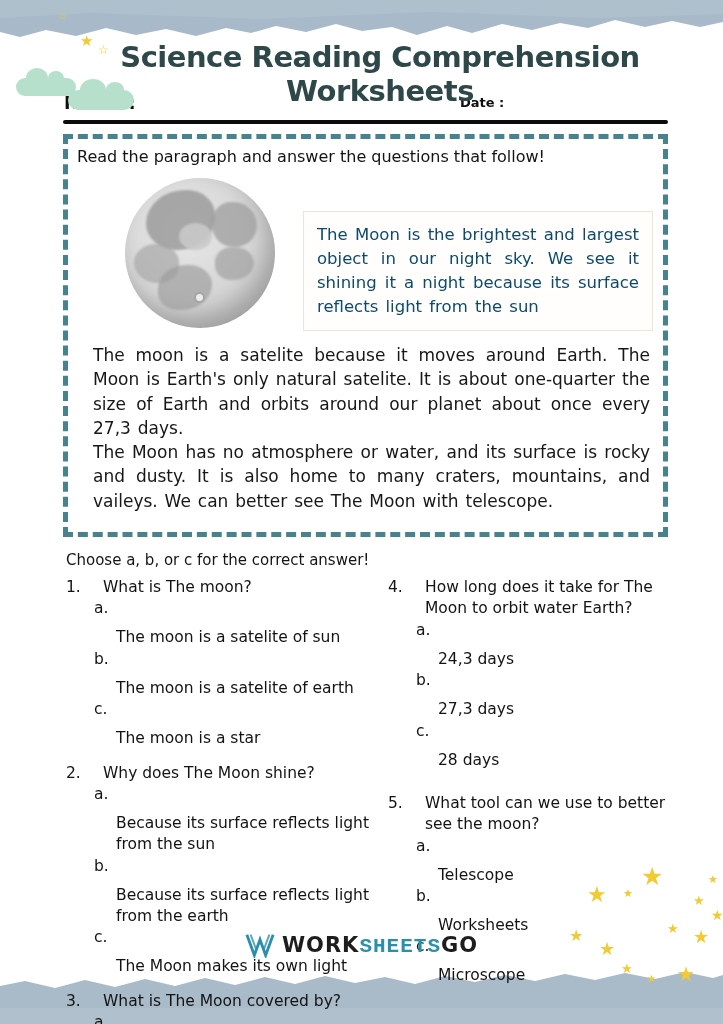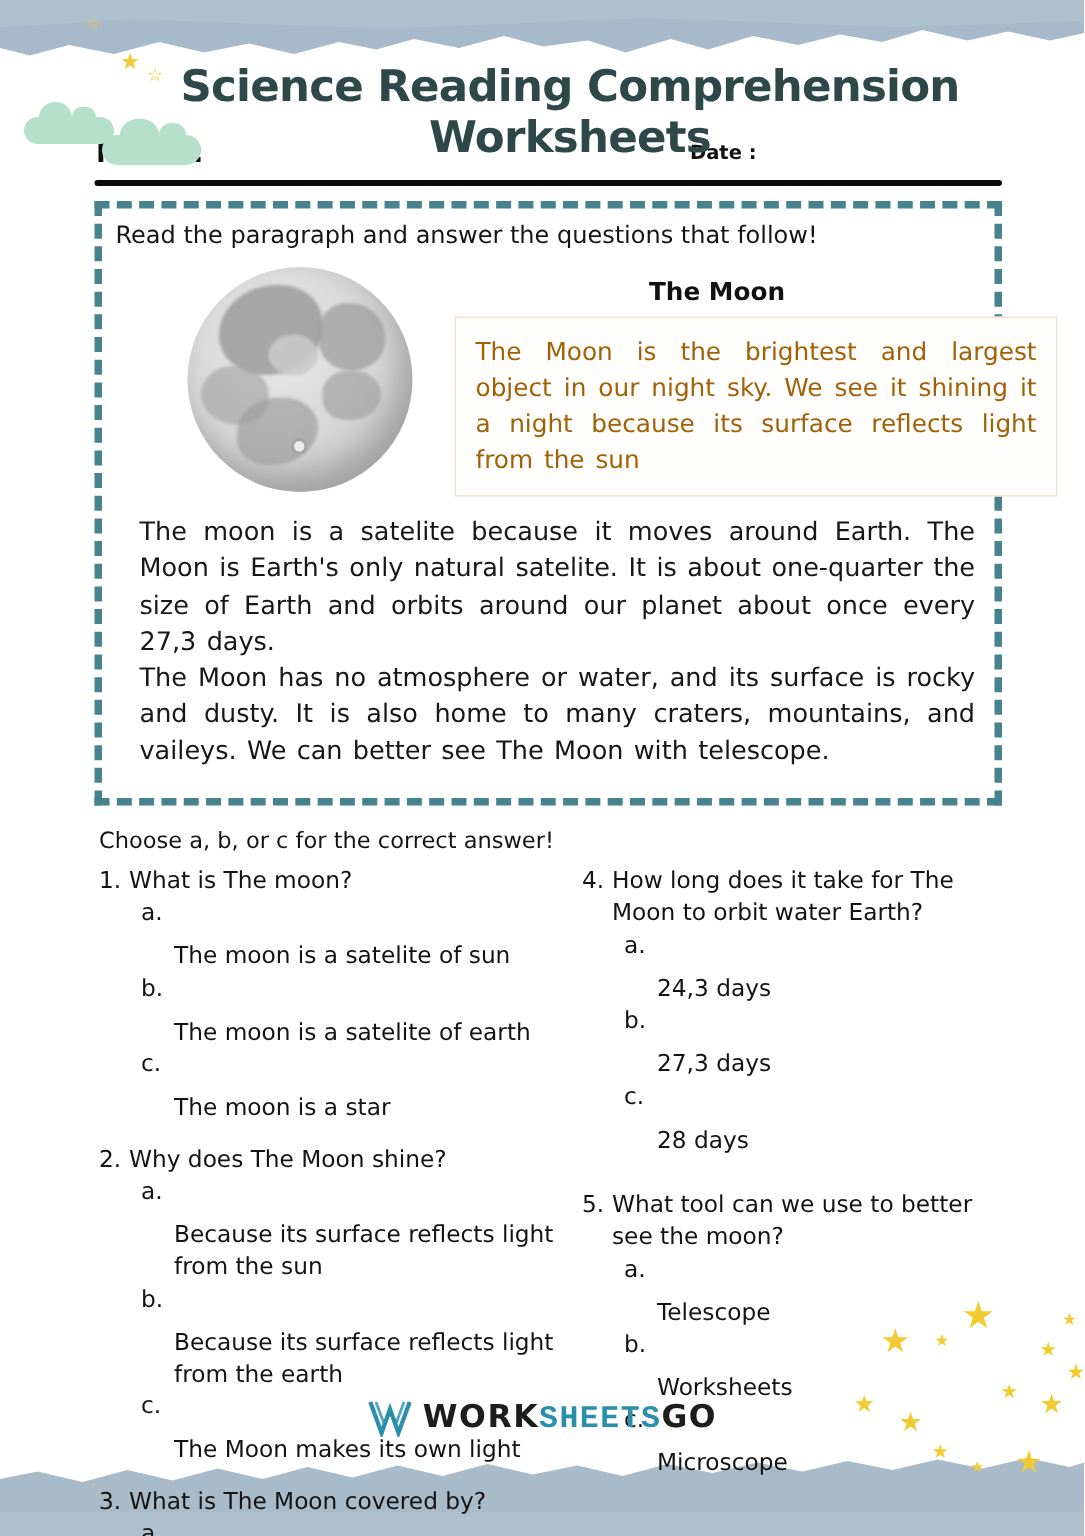--- a/index.html
+++ b/index.html
@@ -60,40 +60,40 @@
   .b3 { left:6%;  top:44%; width:30%; height:26%; background:#a8a8a8; opacity:.7; border-radius:50% 50% 45% 55%; }
   .b4 { left:22%; top:58%; width:36%; height:30%; background:#9b9b9b; opacity:.65; border-radius:55% 45% 60% 40%; }
   .b5 { left:60%; top:46%; width:26%; height:22%; background:#a2a2a2; opacity:.7; border-radius:48% 52% 55% 45%; }
   .b6 { left:36%; top:30%; width:22%; height:18%; background:#c9c9c9; opacity:.9; border-radius:50%; }
   .crater { position:absolute; left:46%; top:76%; width:11px; height:11px; border-radius:50%;
             background:#ececec; border:2px solid #a5a5a5; }
 
   .passage-heading { position:absolute; left:235px; top:46px; width:350px; text-align:center;
                      font-size:16.5px; font-weight:700; color:#111; }
   .quote-box {
-    position:absolute; left:235px; top:72px; width:402px;
+    position:absolute; left:235px; top:72px; width:350px;
     border:1px solid #f2e3d4; background:#fffefd;
     padding:11px 13px; font-size:16.5px; line-height:1.45;
-    text-align:justify; text-align-last:left; word-spacing:2px; color:#a16207;
+    text-align:justify; text-align-last:left; word-spacing:2px; color:#0c4a6e;
   }
   .para { position:absolute; left:25px; right:13px; font-size:17px; line-height:1.43;
           text-align:justify; text-align-last:left; word-spacing:1.5px; color:#171717; }
   .para2 { top:204px; }
   .para3 { top:301px; }
 
   
   .choose-instruction { position:absolute; left:66px; top:551px; font-size:15px; color:#141414; z-index:2; }
   .questions { position:absolute; left:66px; top:577px; width:610px; display:flex; z-index:2; }
   .qcol1 { width:322px; }
   .qcol2 { width:288px; }
   .question { margin-bottom:13px; }
   .q-gap { margin-top:22px; }
   .q-line { display:flex; font-size:15.5px; line-height:1.38; color:#131313; }
   .q-num { flex:0 0 20px; }
-  .q-text { flex:1; }
+  .q-text { flex:1;margin-left:17px; }
   .option { display:flex; margin-left:28px; font-size:15.5px; line-height:1.38; color:#131313; }
   .opt-letter { flex:0 0 22px; }
   .opt-text { flex:1;margin-top:29px; }
 
   
   .footer-logo { position:absolute; left:0; top:932px; width:723px; display:flex;
                  justify-content:center; align-items:center; gap:7px; z-index:3; }
   .logo-text { font-size:21px; font-weight:800; letter-spacing:1px; }
   .logo-work, .logo-go { color:#1d1d1d; }
   .logo-sheets { color:#2b8fab;font-family:Liberation Mono, monospace; }
@@ -134,21 +134,20 @@
     <div class="moon-figure">
       <div class="blob b1"></div>
       <div class="blob b2"></div>
       <div class="blob b3"></div>
       <div class="blob b4"></div>
       <div class="blob b5"></div>
       <div class="blob b6"></div>
       <div class="crater"></div>
     </div>
 
-    <div class="passage-heading">The Moon</div>
     <div class="quote-box">The Moon is the brightest and largest object in our night sky. We see it shining it a night because its surface reflects light from the sun</div>
 
     <div class="para para2">The moon is a satelite because it moves around Earth. The Moon is Earth's only natural satelite. It is about one-quarter the size of Earth and orbits around our planet about once every 27,3 days.</div>
     <div class="para para3">The Moon has no atmosphere or water, and its surface is rocky and dusty. It is also home to many craters, mountains, and vaileys. We can better see The Moon with telescope.</div>
   </div>
 
   <div class="choose-instruction">Choose a, b, or c for the correct answer!</div>
 
   <div class="questions">
     <div class="qcol1">

